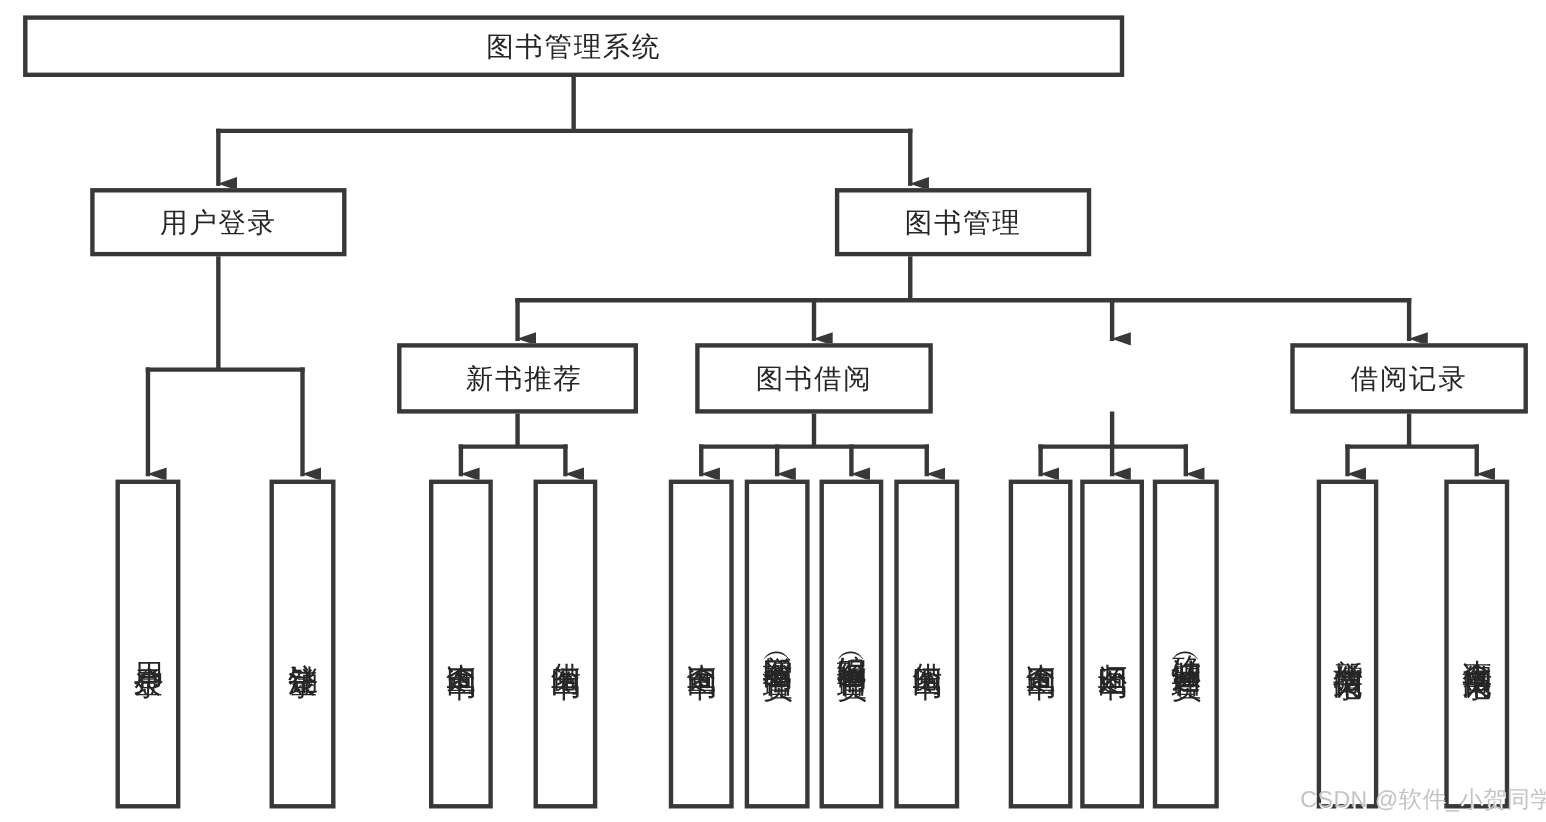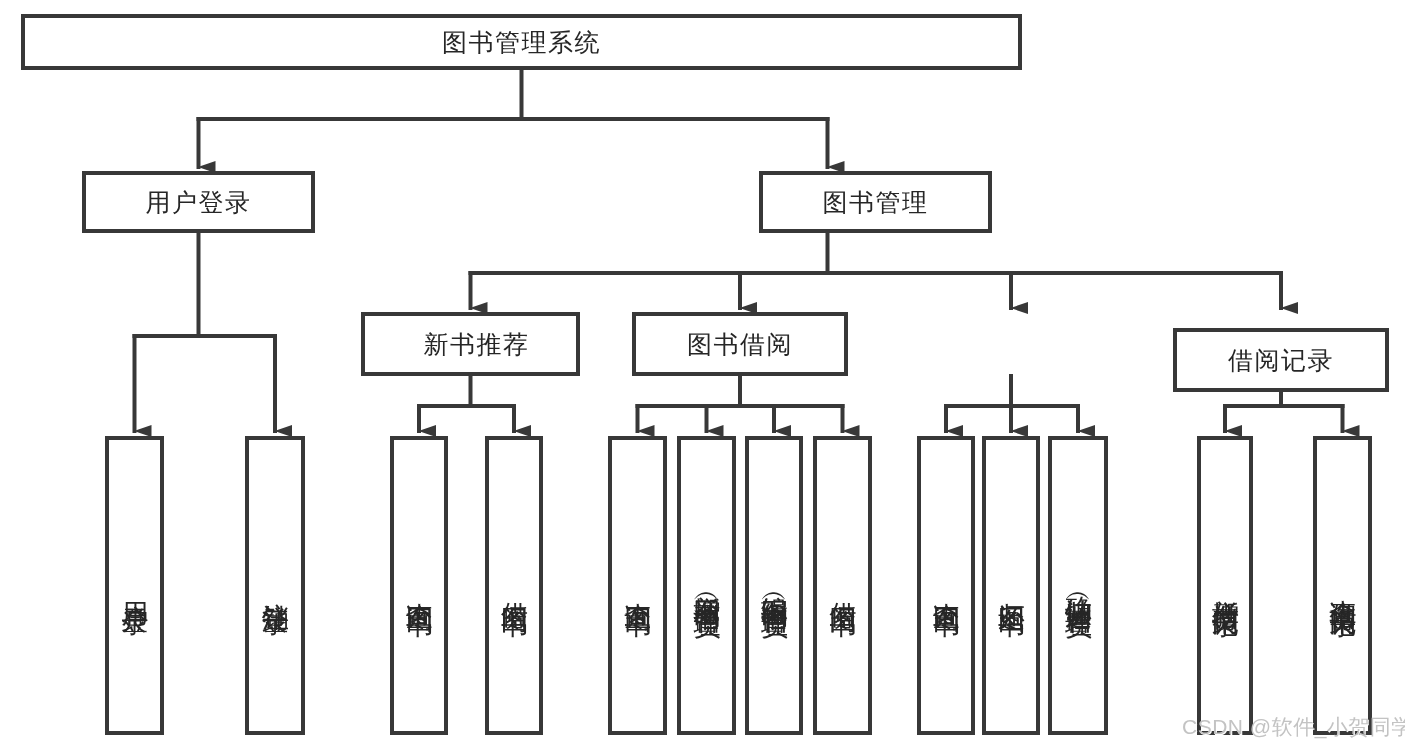--- a/index.html
+++ b/index.html
@@ -100,21 +100,21 @@
     </g>
   </svg>
 
   <div class="node" style="left:21px; top:14px; width:1001px; height:56px;">图书管理系统</div>
 
   <div class="node" style="left:82px; top:171px; width:233px; height:62px;">用户登录</div>
   <div class="node" style="left:711px; top:171px; width:233px; height:62px;margin-left:48px;">图书管理</div>
 
   <div class="node" style="left:361px; top:312px; width:219px; height:64px;padding-left:12px;">新书推荐</div>
   <div class="node" style="left:632px; top:312px; width:216px; height:64px;">图书借阅</div>
-  <div class="node" style="left:1173px; top:328px; width:216px; height:64px;">借阅记录</div>
+  <div class="node" style="left:1173px; top:312px; width:216px; height:64px;">借阅记录</div>
 
   <div class="leaf" style="left:105px; top:436px; width:59px; height:299px;">
     <span class="vtext">用户登录</span>
   </div>
   <div class="leaf" style="left:245px; top:436px; width:60px; height:299px;">
     <span class="vtext">注销登录</span>
   </div>
 
   <div class="leaf" style="left:390px; top:436px; width:58px; height:299px;">
     <span class="vtext">查询图书</span>

